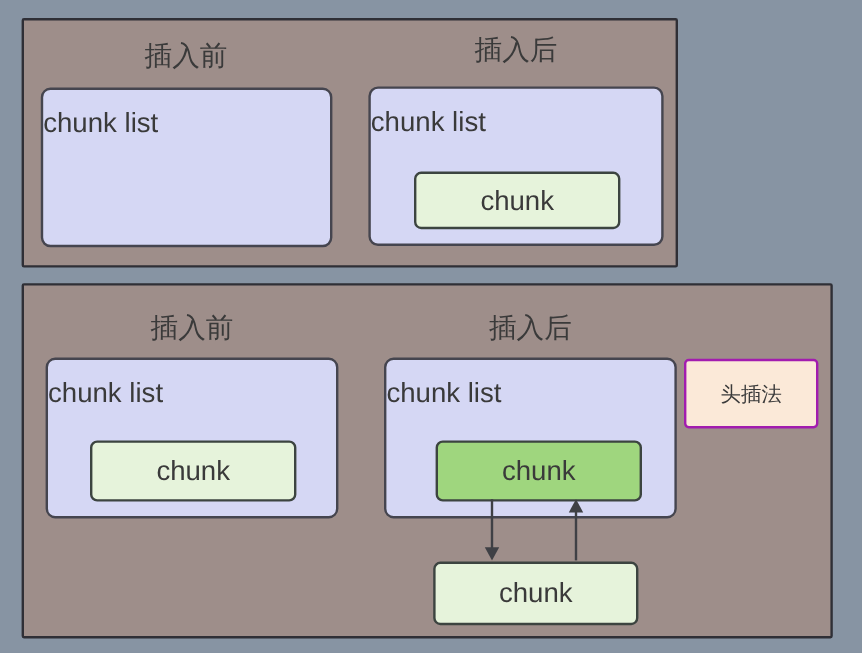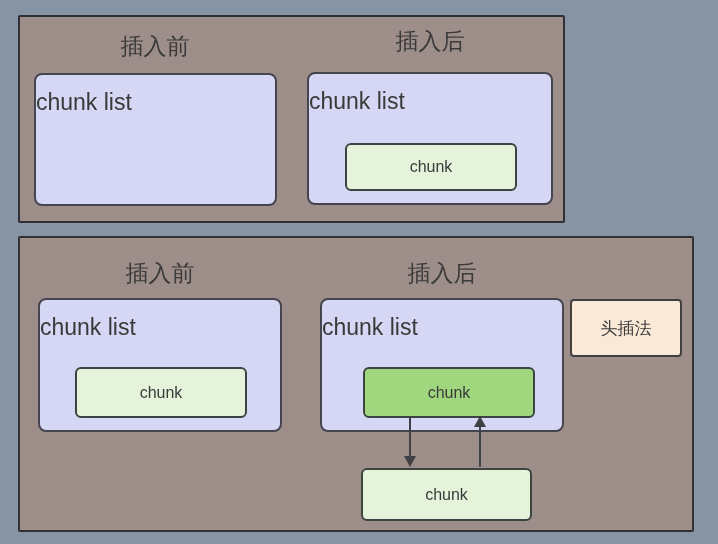--- a/index.html
+++ b/index.html
@@ -46,29 +46,29 @@
   .chunk-box {
     position: absolute;
     background: #e6f3db;
     border: 2px solid #3c4440;
     border-radius: 6px;
     box-sizing: border-box;
     display: flex;
     align-items: center;
     justify-content: center;
     color: #3a3a3a;
-    font-size: 16px;
+    font-size: 23px;
   }
   .chunk-box.highlight {
     background: #9fd67e;
   }
   .note-box {
     position: absolute;
     background: #fbe9d8;
-    border: 2px solid #404040;
+    border: 2px solid #a21caf;
     border-radius: 4px;
     box-sizing: border-box;
     display: flex;
     align-items: center;
     justify-content: center;
     color: #3a3a3a;
     font-size: 17px;
   }
   .arrow-line {
     position: absolute;

